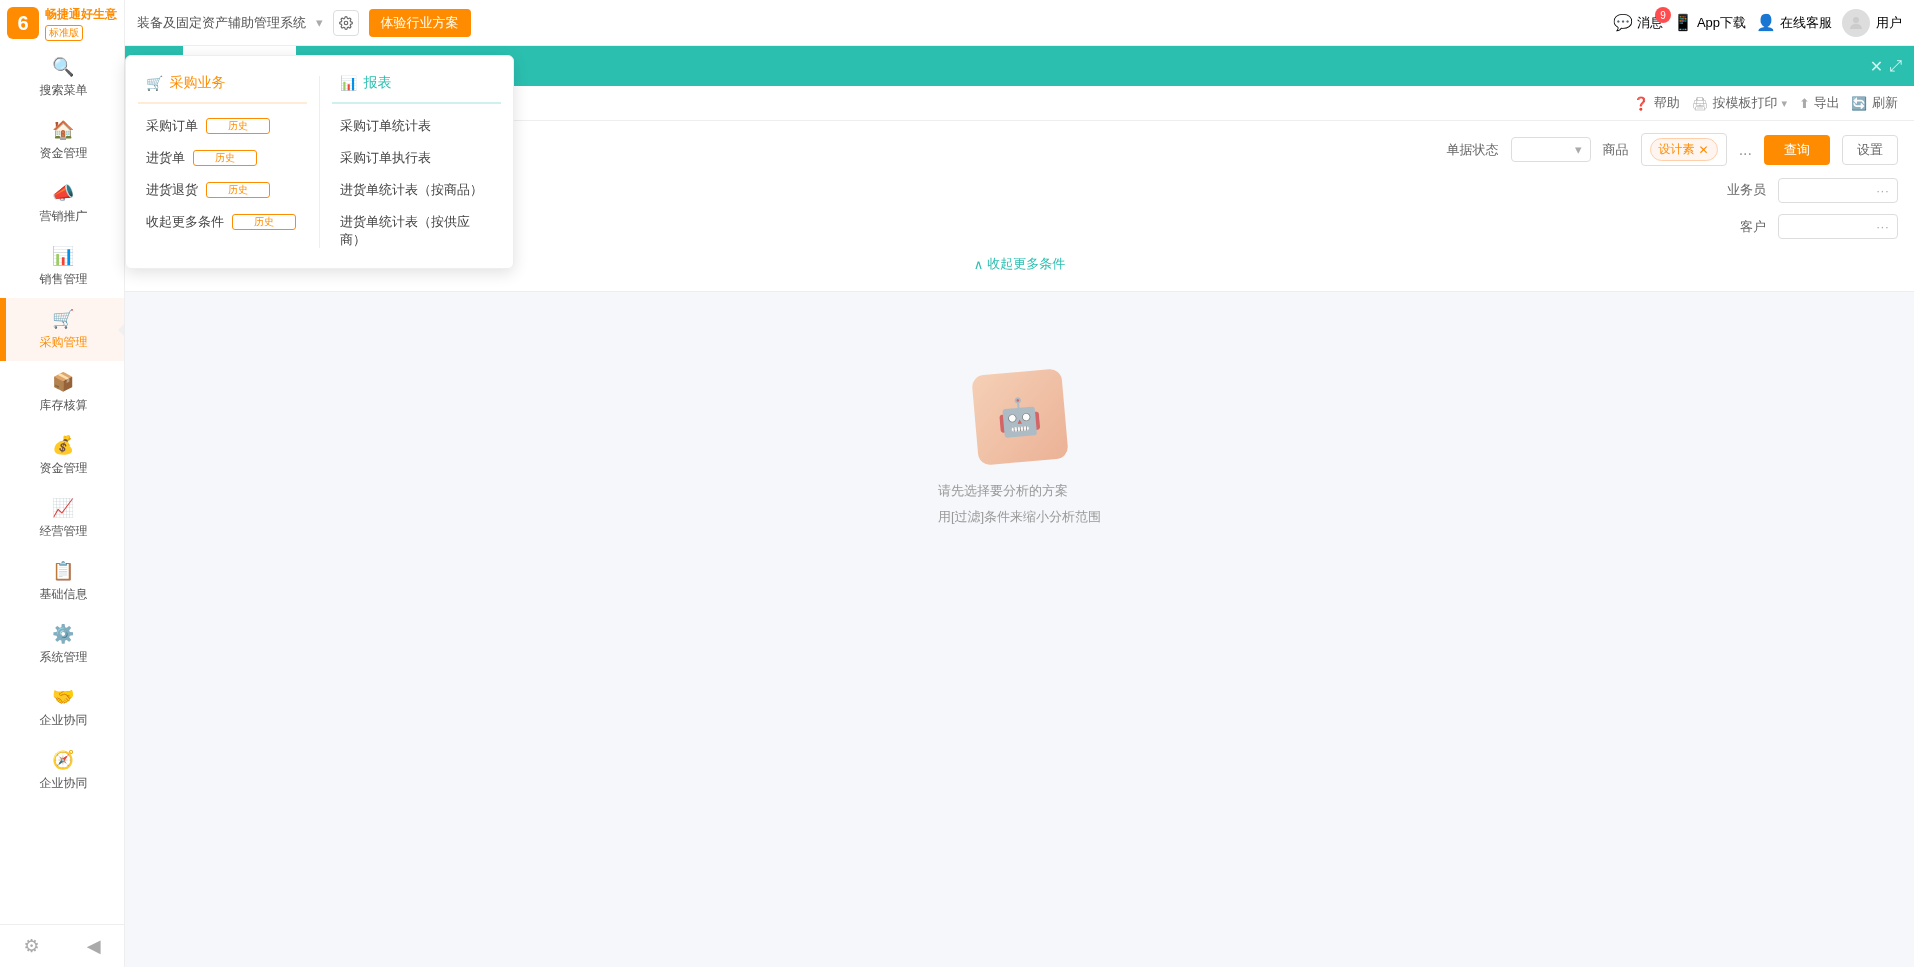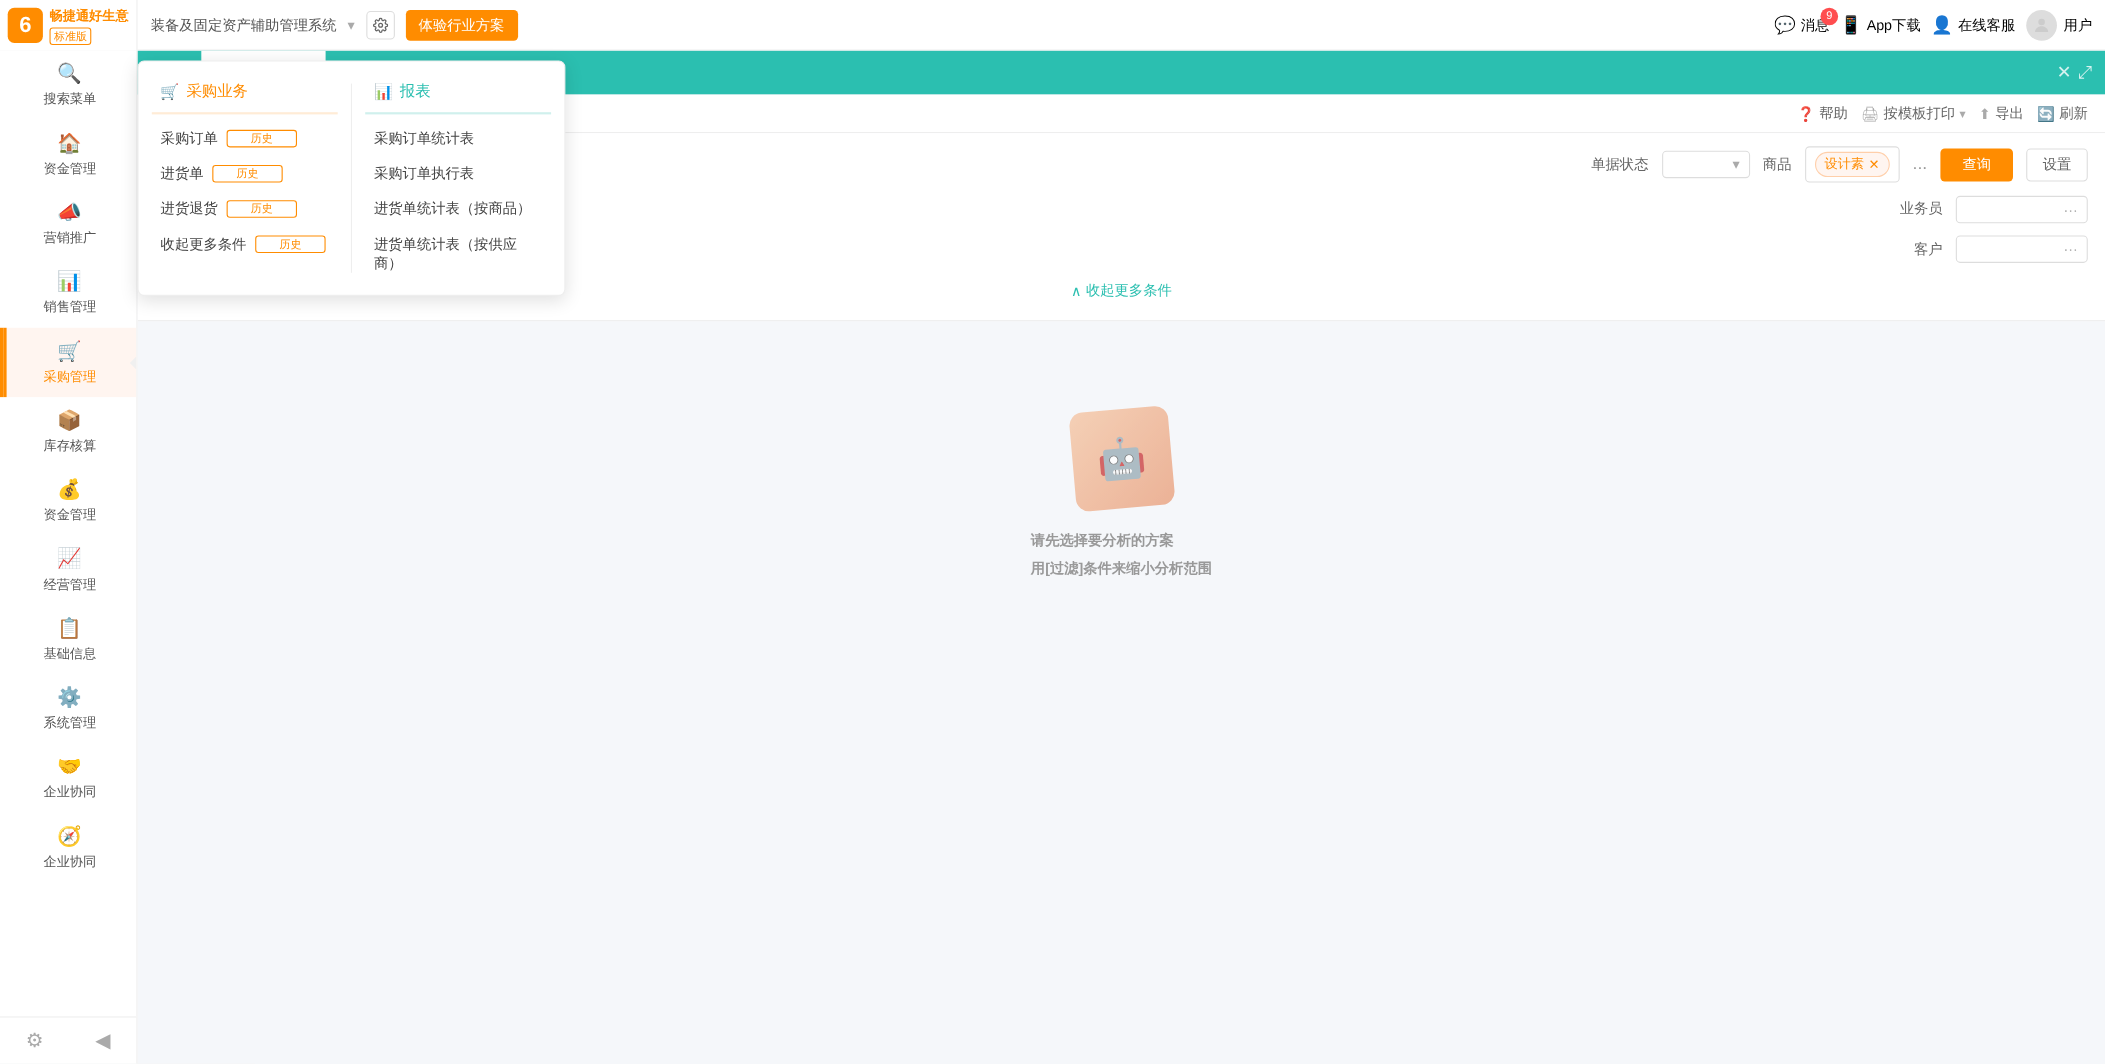--- a/index.html
+++ b/index.html
@@ -241,21 +241,21 @@
     .empty-robot {
       width: 90px; height: 90px;
       background: linear-gradient(135deg, #f5c09a 0%, #e8956d 100%);
       border-radius: 12px;
       display: flex; align-items: center; justify-content: center;
       font-size: 36px;
       opacity: 0.7;
       transform: rotate(-5deg);
     }
     .empty-text { color: #999; font-size: 13px; line-height: 2; }
-    .empty-text span { display: block; font-weight: bold; }
+    .empty-text span { display: block; }
 
     
     .dropdown-menu {
       position: absolute;
       top: 100%;
       left: 0;
       background: #fff;
       border: 1px solid #eee;
       border-radius: 6px;
       box-shadow: 0 4px 16px rgba(0,0,0,0.12);

